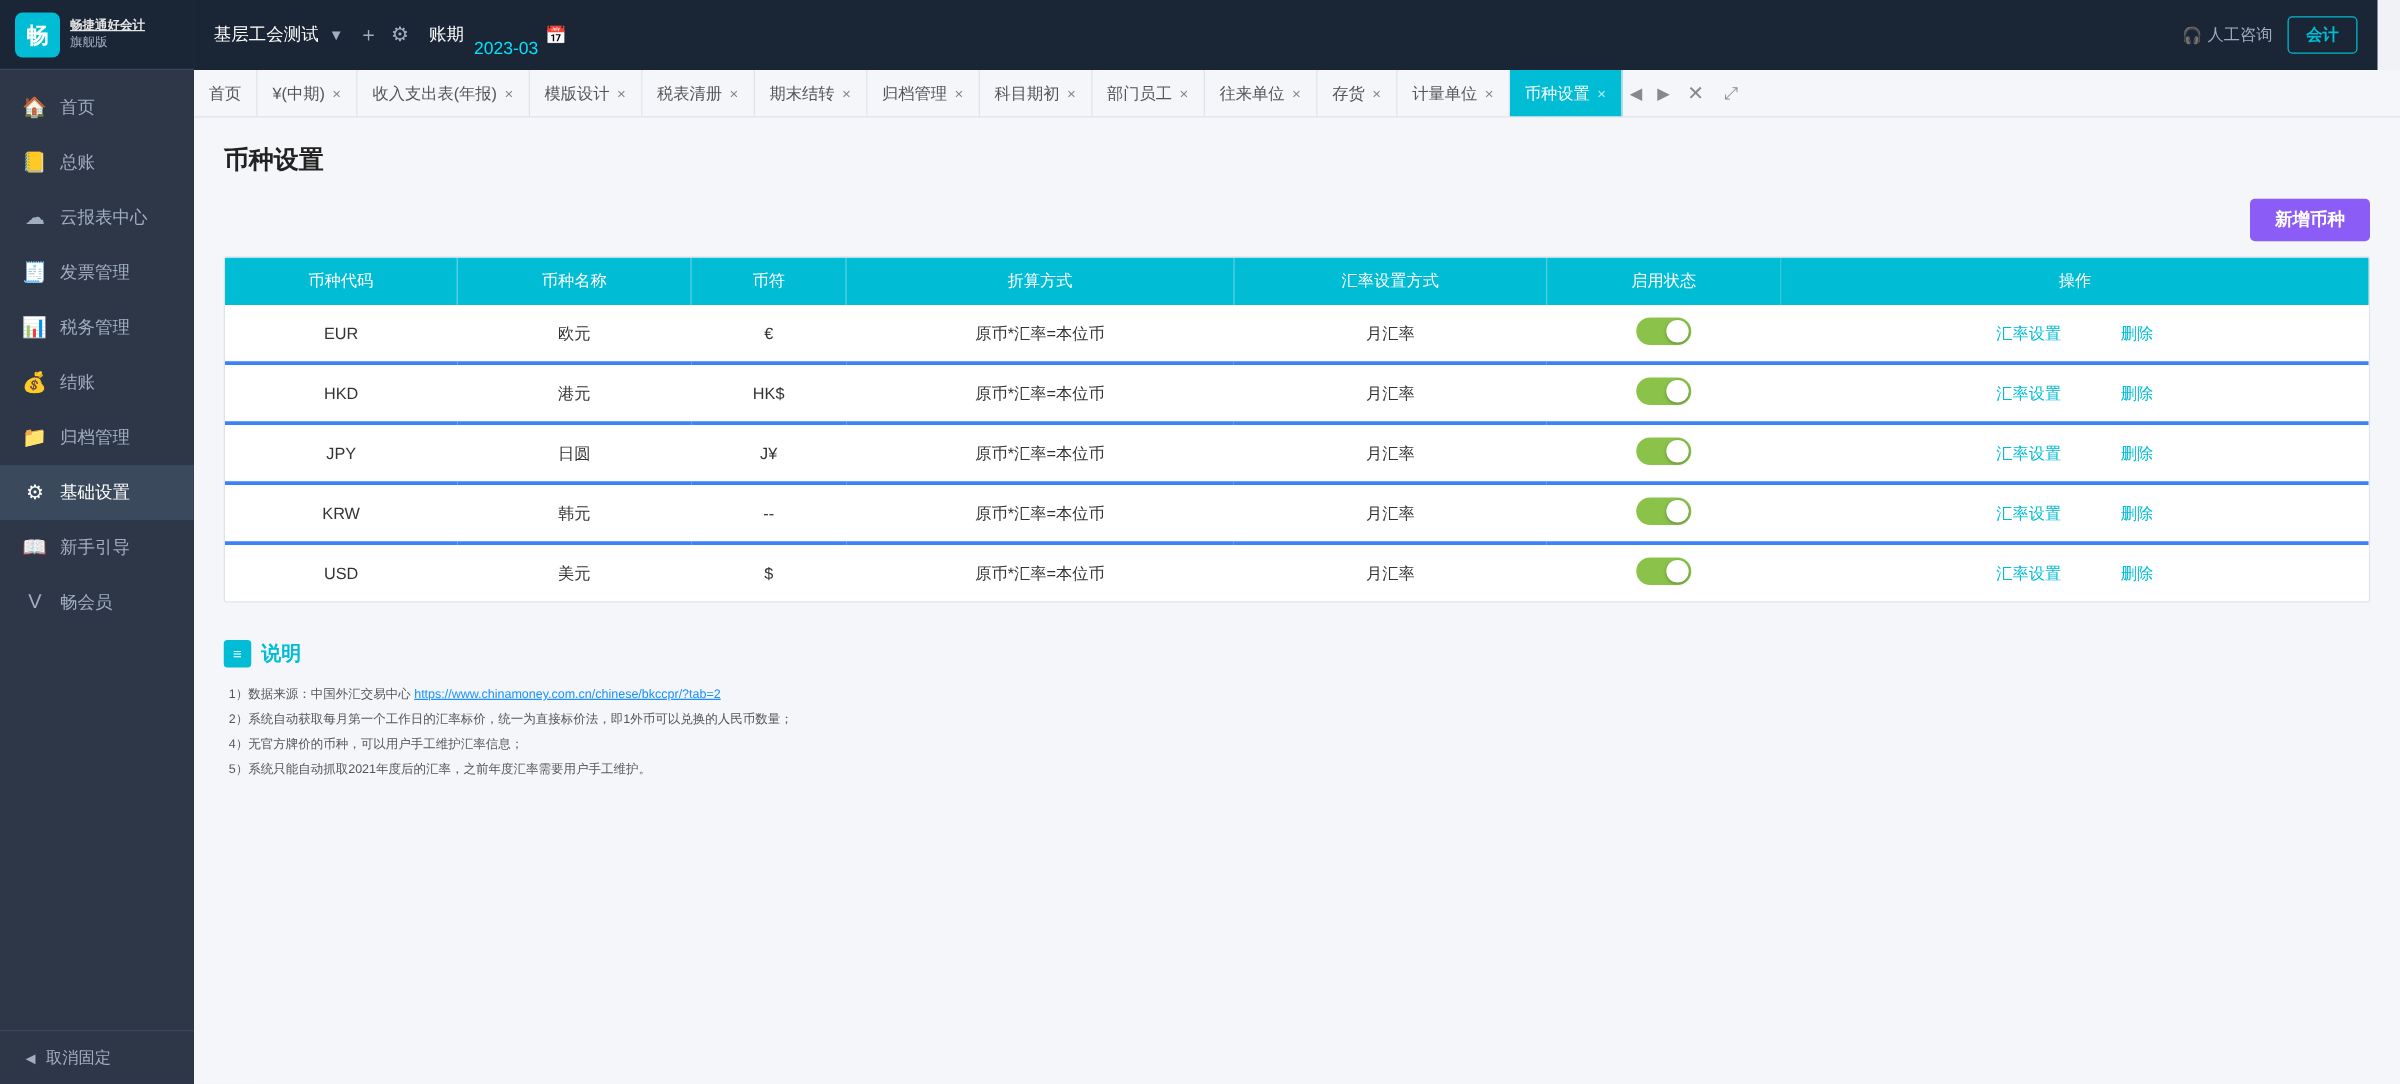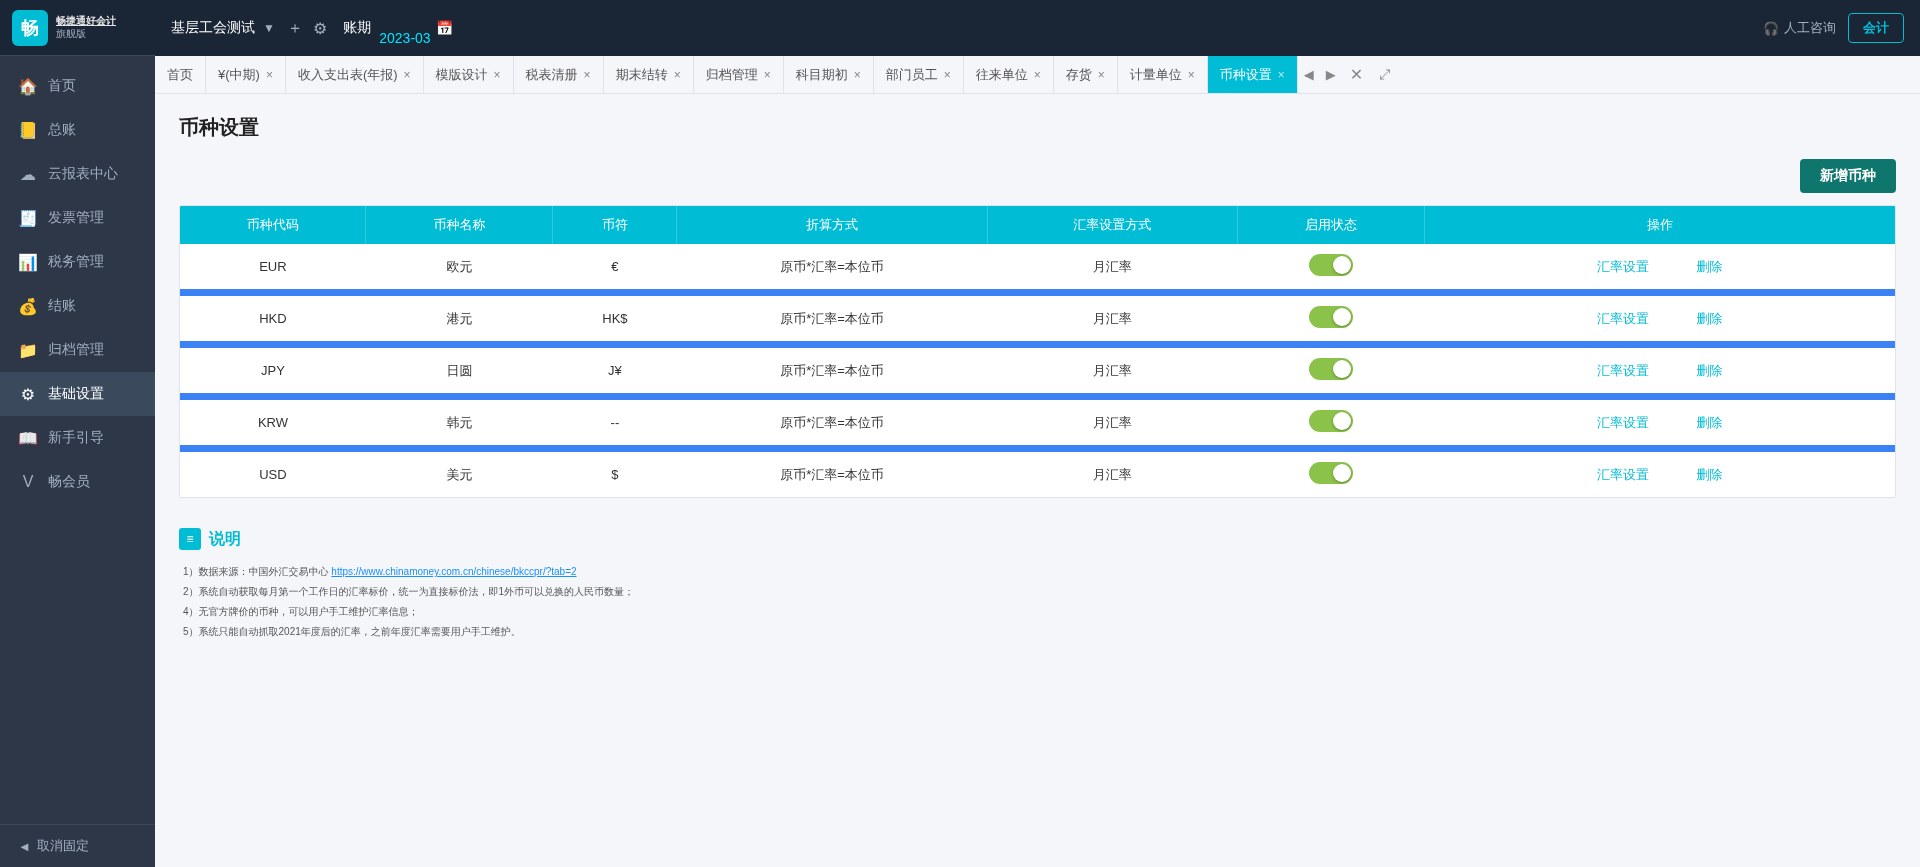--- a/index.html
+++ b/index.html
@@ -12,21 +12,21 @@
     .sidebar-logo-text { color: #e5e5e5; font-size: 10px; font-weight: bold; line-height: 1.2; text-decoration: underline; }
     .sidebar-logo-sub { color: #a0aec0; font-size: 10px; }
     .sidebar-nav { flex: 1; padding-top: 8px; }
     .sidebar-item { display: flex; align-items: center; padding: 12px 18px; color: #a0aec0; cursor: pointer; transition: background 0.2s; font-size: 14px; }
     .sidebar-item.active { color: white; background: #3a4a5c; }
     .sidebar-item-icon { width: 20px; height: 20px; margin-right: 10px; display: flex; align-items: center; justify-content: center; font-size: 16px; }
     .sidebar-footer { padding: 12px 18px; color: #a0aec0; cursor: pointer; font-size: 13px; display: flex; align-items: center; border-top: 1px solid #3a4a5c; }
     .sidebar-footer-icon { margin-right: 6px; }
 
     
-    .topbar { position: fixed; left: 155px; top: 0; right: 0; height: 56px; background: #1a2535; display: flex; align-items: center; padding: 0 16px; z-index: 99; }
+    .topbar { position: fixed; left: 155px; top: 0; right: 18px; height: 56px; background: #1a2535; display: flex; align-items: center; padding: 0 16px; z-index: 99; }
     .topbar-title { color: white; font-size: 14px; margin-right: 8px; }
     .topbar-dropdown { color: #a0aec0; cursor: pointer; font-size: 12px; margin-right: 12px; }
     .topbar-add { color: #a0aec0; cursor: pointer; font-size: 16px; margin-right: 10px; }
     .topbar-settings { color: #a0aec0; cursor: pointer; font-size: 16px; margin-right: 16px; }
     .topbar-period { color: white; font-size: 14px; margin-right: 8px; }
     .topbar-period-val { color: #00e5ff; font-size: 14px; margin-right: 6px; margin-top: 20px; }
     .topbar-calendar { color: #00e5ff; cursor: pointer; font-size: 14px; }
     .topbar-right { margin-left: auto; display: flex; align-items: center; gap: 12px; }
     .topbar-service { color: #a0aec0; cursor: pointer; font-size: 13px; display: flex; align-items: center; gap: 4px; }
     .topbar-btn { background: #00bcd4; color: white; border: none; padding: 5px 14px; border-radius: 4px; cursor: pointer; font-size: 13px; font-weight: bold; }
@@ -38,29 +38,29 @@
     .tab-item.active { background: #00bcd4; color: white; }
     .tab-close { margin-left: 6px; font-size: 12px; cursor: pointer; color: inherit; opacity: 0.7; }
     .tab-arrow { padding: 0 6px; color: #888; cursor: pointer; display: flex; align-items: center; height: 38px; }
     .tab-close-all { padding: 0 8px; color: #888; cursor: pointer; height: 38px; display: flex; align-items: center; font-size: 16px; }
     .tab-expand { padding: 0 8px; color: #888; cursor: pointer; height: 38px; display: flex; align-items: center; font-size: 14px; }
 
     
     .main { margin-left: 155px; margin-top: 94px; padding: 20px 24px; min-height: calc(867px - 94px); background: #f5f6fa; }
     .page-title { font-size: 20px; font-weight: bold; color: #222; margin-bottom: 18px; }
     .toolbar { display: flex; justify-content: flex-end; margin-bottom: 12px; }
-    .btn-new { background: #0f766e; color: white; border: none; padding: 8px 20px; border-radius: 4px; font-size: 14px; cursor: pointer; font-weight: bold; }
+    .btn-new { background: #8b5cf6; color: white; border: none; padding: 8px 20px; border-radius: 4px; font-size: 14px; cursor: pointer; font-weight: bold; }
 
     
     .table-container { border: 1px solid #e0e3ea; border-radius: 2px; overflow: hidden; background: white; }
     table { width: 100%; border-collapse: collapse; }
     thead tr { background: #00bcd4; }
     thead th { color: white; font-size: 13px; font-weight: normal; padding: 10px 12px; text-align: center; border-right: 1px solid rgba(255,255,255,0.2); }
     thead th:last-child { border-right: none; }
-    tbody tr { border-bottom: 7px solid #3b82f6; }
+    tbody tr { border-bottom: 3px solid #3b82f6; }
     tbody tr:last-child { border-bottom: none; }
     tbody td { padding: 10px 12px; text-align: center; color: #333; font-size: 13px; background: white; }
 
     
     .toggle { display: inline-flex; align-items: center; }
     .toggle-track { width: 44px; height: 22px; background: #8bc34a; border-radius: 11px; position: relative; cursor: pointer; }
     .toggle-thumb { width: 18px; height: 18px; background: white; border-radius: 50%; position: absolute; top: 2px; right: 2px; box-shadow: 0 1px 3px rgba(0,0,0,0.3); }
 
     
     .action-link { color: #00bcd4; cursor: pointer; text-decoration: none; margin: 0 22px; font-size: 13px; }

